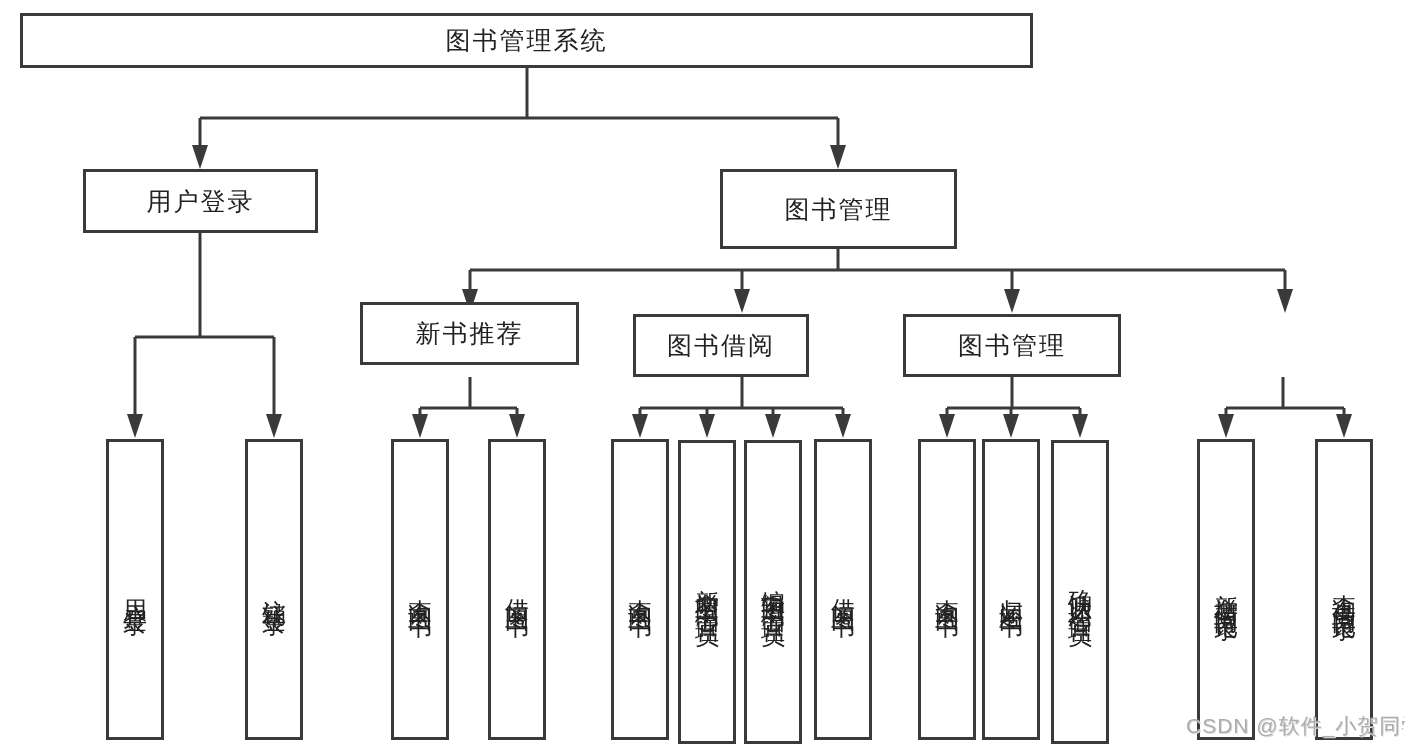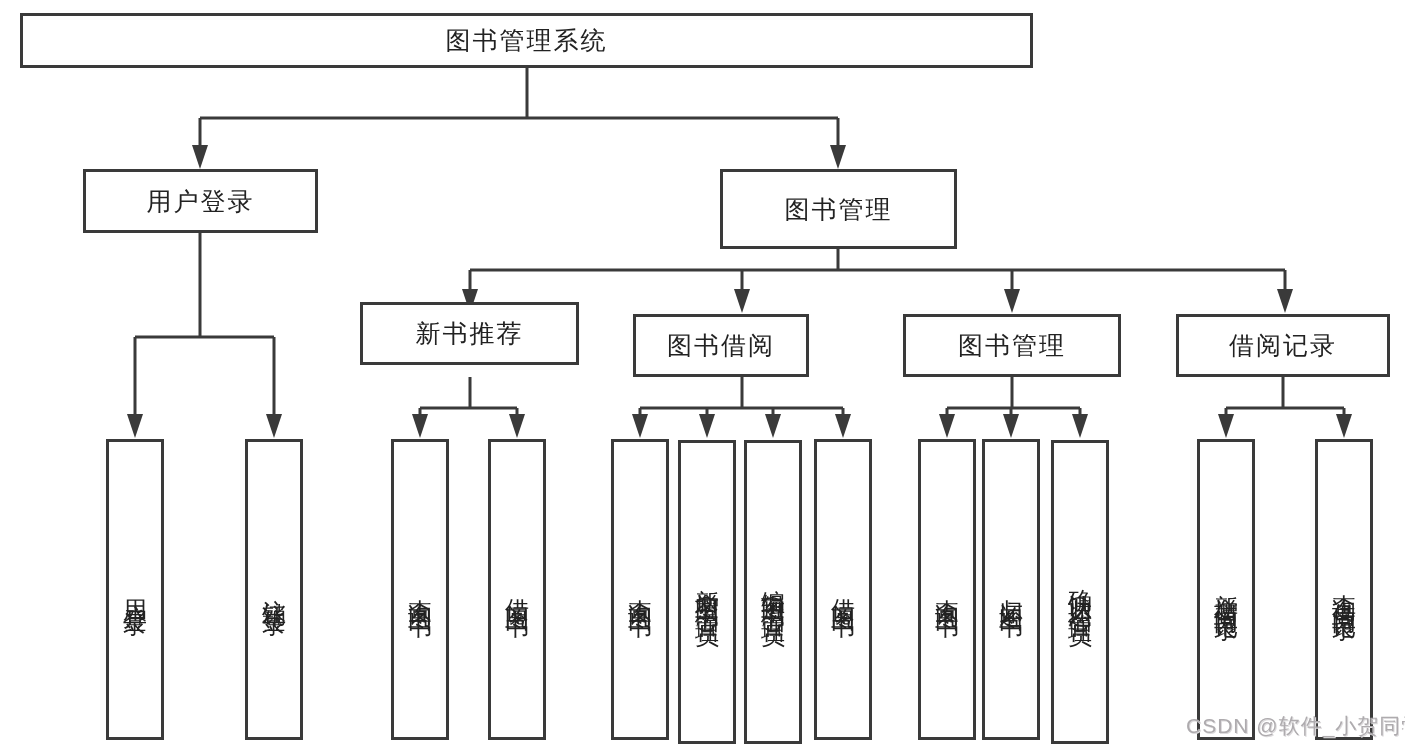--- a/index.html
+++ b/index.html
@@ -91,21 +91,20 @@
   </svg>
 
   <div class="node h" style="left:20px;top:13px;width:1013px;height:55px">图书管理系统</div>
 
   <div class="node h" style="left:83px;top:169px;width:235px;height:64px">用户登录</div>
   <div class="node h" style="left:720px;top:169px;width:237px;height:80px">图书管理</div>
 
   <div class="node h" style="left:360px;top:302px;width:219px;height:63px">新书推荐</div>
   <div class="node h" style="left:633px;top:314px;width:176px;height:63px">图书借阅</div>
   <div class="node h" style="left:903px;top:314px;width:218px;height:63px">图书管理</div>
-  <div class="node h" style="left:1176px;top:314px;width:214px;height:63px">借阅记录</div>
 
   <div class="node v" style="left:106px;top:439px;width:58px;height:301px">用户登录</div>
   <div class="node v" style="left:245px;top:439px;width:58px;height:301px">注销登录</div>
   <div class="node v" style="left:391px;top:439px;width:58px;height:301px">查询图书</div>
   <div class="node v" style="left:488px;top:439px;width:58px;height:301px">借阅图书</div>
   <div class="node v" style="left:611px;top:439px;width:58px;height:301px">查询图书</div>
   <div class="node v" style="left:678px;top:440px;width:58px;height:304px">新增图书（管理员）</div>
   <div class="node v" style="left:744px;top:440px;width:58px;height:304px">编辑图书（管理员）</div>
   <div class="node v" style="left:814px;top:439px;width:58px;height:301px">借阅图书</div>
   <div class="node v" style="left:918px;top:439px;width:58px;height:301px">查询图书</div>

